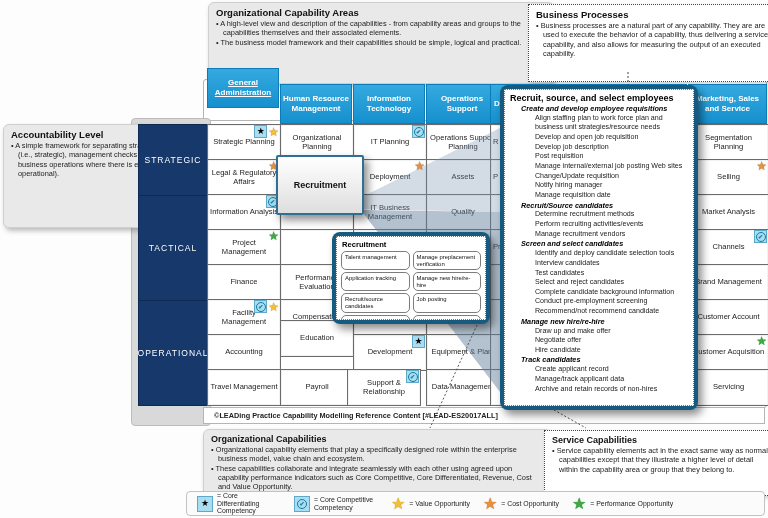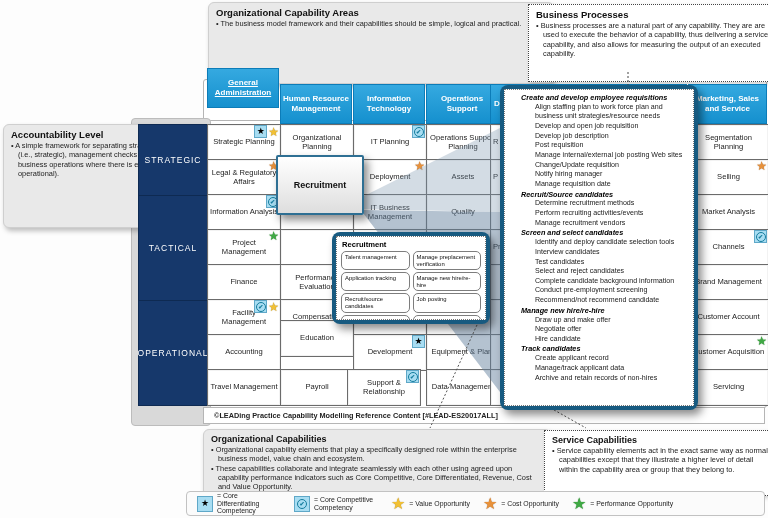--- a/index.html
+++ b/index.html
@@ -66,20 +66,21 @@
 
 <div id="stage">
 
   <div class="panel" style="left:203px;top:79px;width:562px;height:45px;"></div>
   <div class="panel" style="left:203px;top:120px;width:562px;height:286px;"></div>
   <div class="leftback" style="left:131px;top:118px;width:78px;height:306px;"></div>
 
   <div class="callout" style="left:208px;top:2px;width:330px;height:72px;">
     <div class="ttl">Organizational Capability Areas</div>
     <div>
+        <div class="blt">• A high-level view and description of the capabilities - from capability areas and groups to the capabilities themselves and their associated elements.</div>
         <div class="blt">• The business model framework and their capabilities should be simple, logical and practical.</div>
       </div>
   </div>
 
   <div class="dotted-box" style="left:528px;top:4px;width:236px;height:68px;">
     <div class="ttl">Business Processes</div>
     <div>
         <div class="blt">• Business processes are a natural part of any capability. They are are used to execute the behavior of a capability, thus delivering a service capability, and also allows for measuring the output of an executed capability.</div>
       </div>
   </div>
@@ -349,20 +350,21 @@
           <div class="chip">Recruit/source candidates</div>
           <div class="chip">Job posting</div>
           <div class="chip">Screen and select candidates</div>
           <div class="chip">Recruiting policies</div>
         </div>
     </div>
   </div>
 
   <div class="popup" id="process-popup">
     <div class="popup-inner">
+      <div class="pp-title">Recruit, source, and select employees</div>
       <div id="pp-sections">
           <div class="pp-sec">Create and develop employee requisitions</div>
           <div class="pp-item">Align staffing plan to work force plan and business unit strategies/resource needs</div>
           <div class="pp-item">Develop and open job requisition</div>
           <div class="pp-item">Develop job description</div>
           <div class="pp-item">Post requisition</div>
           <div class="pp-item">Manage internal/external job posting Web sites</div>
           <div class="pp-item">Change/Update requisition</div>
           <div class="pp-item">Notify hiring manager</div>
           <div class="pp-item">Manage requisition date</div>

